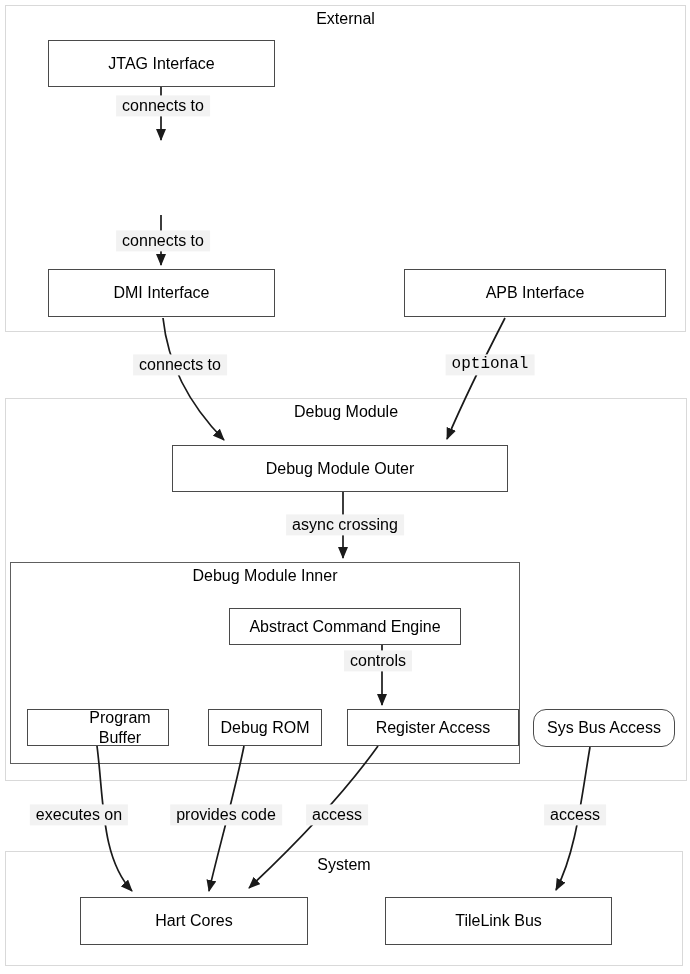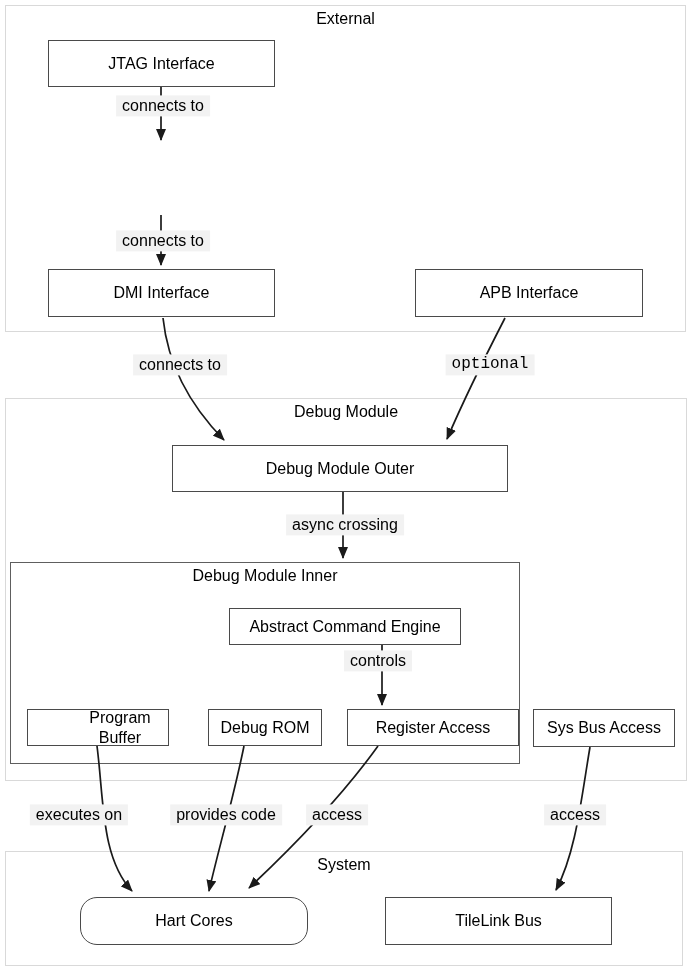--- a/index.html
+++ b/index.html
@@ -84,21 +84,21 @@
 
   <div class="node" style="left:48px;top:40px;width:227px;height:47px;">
     <span class="label">JTAG Interface</span>
   </div>
 
 
   <div class="node" style="left:48px;top:269px;width:227px;height:48px;">
     <span class="label">DMI Interface</span>
   </div>
 
-  <div class="node" style="left:415px;top:269px;width:228px;height:48px;">
+  <div class="node" style="left:404px;top:269px;width:262px;height:48px;">
     <span class="label">APB Interface</span>
   </div>
 
   <div class="node" style="left:172px;top:445px;width:336px;height:47px;">
     <span class="label">Debug Module Outer</span>
   </div>
 
   <div class="node" style="left:229px;top:597px;width:232px;height:37px;margin-top:11px;">
     <span class="label">Abstract Command Engine</span>
   </div>
@@ -108,25 +108,25 @@
   </div>
 
   <div class="node" style="left:208px;top:709px;width:114px;height:37px;">
     <span class="label">Debug ROM</span>
   </div>
 
   <div class="node" style="left:347px;top:709px;width:172px;height:37px;">
     <span class="label">Register Access</span>
   </div>
 
-  <div class="node" style="left:533px;top:709px;width:142px;height:38px;">
+  <div class="node" style="left:533px;top:709px;width:142px;height:38px;border-radius:13px;">
     <span class="label">Sys Bus Access</span>
   </div>
 
-  <div class="node" style="left:80px;top:897px;width:228px;height:48px;border-radius:17px;">
+  <div class="node" style="left:80px;top:897px;width:228px;height:48px;">
     <span class="label">Hart Cores</span>
   </div>
 
   <div class="node" style="left:385px;top:897px;width:227px;height:48px;">
     <span class="label">TileLink Bus</span>
   </div>
 
   <div class="edge-label" style="left:163px;top:106px;">connects to</div>
   <div class="edge-label" style="left:163px;top:241px;">connects to</div>
   <div class="edge-label" style="left:180px;top:365px;">connects to</div>

